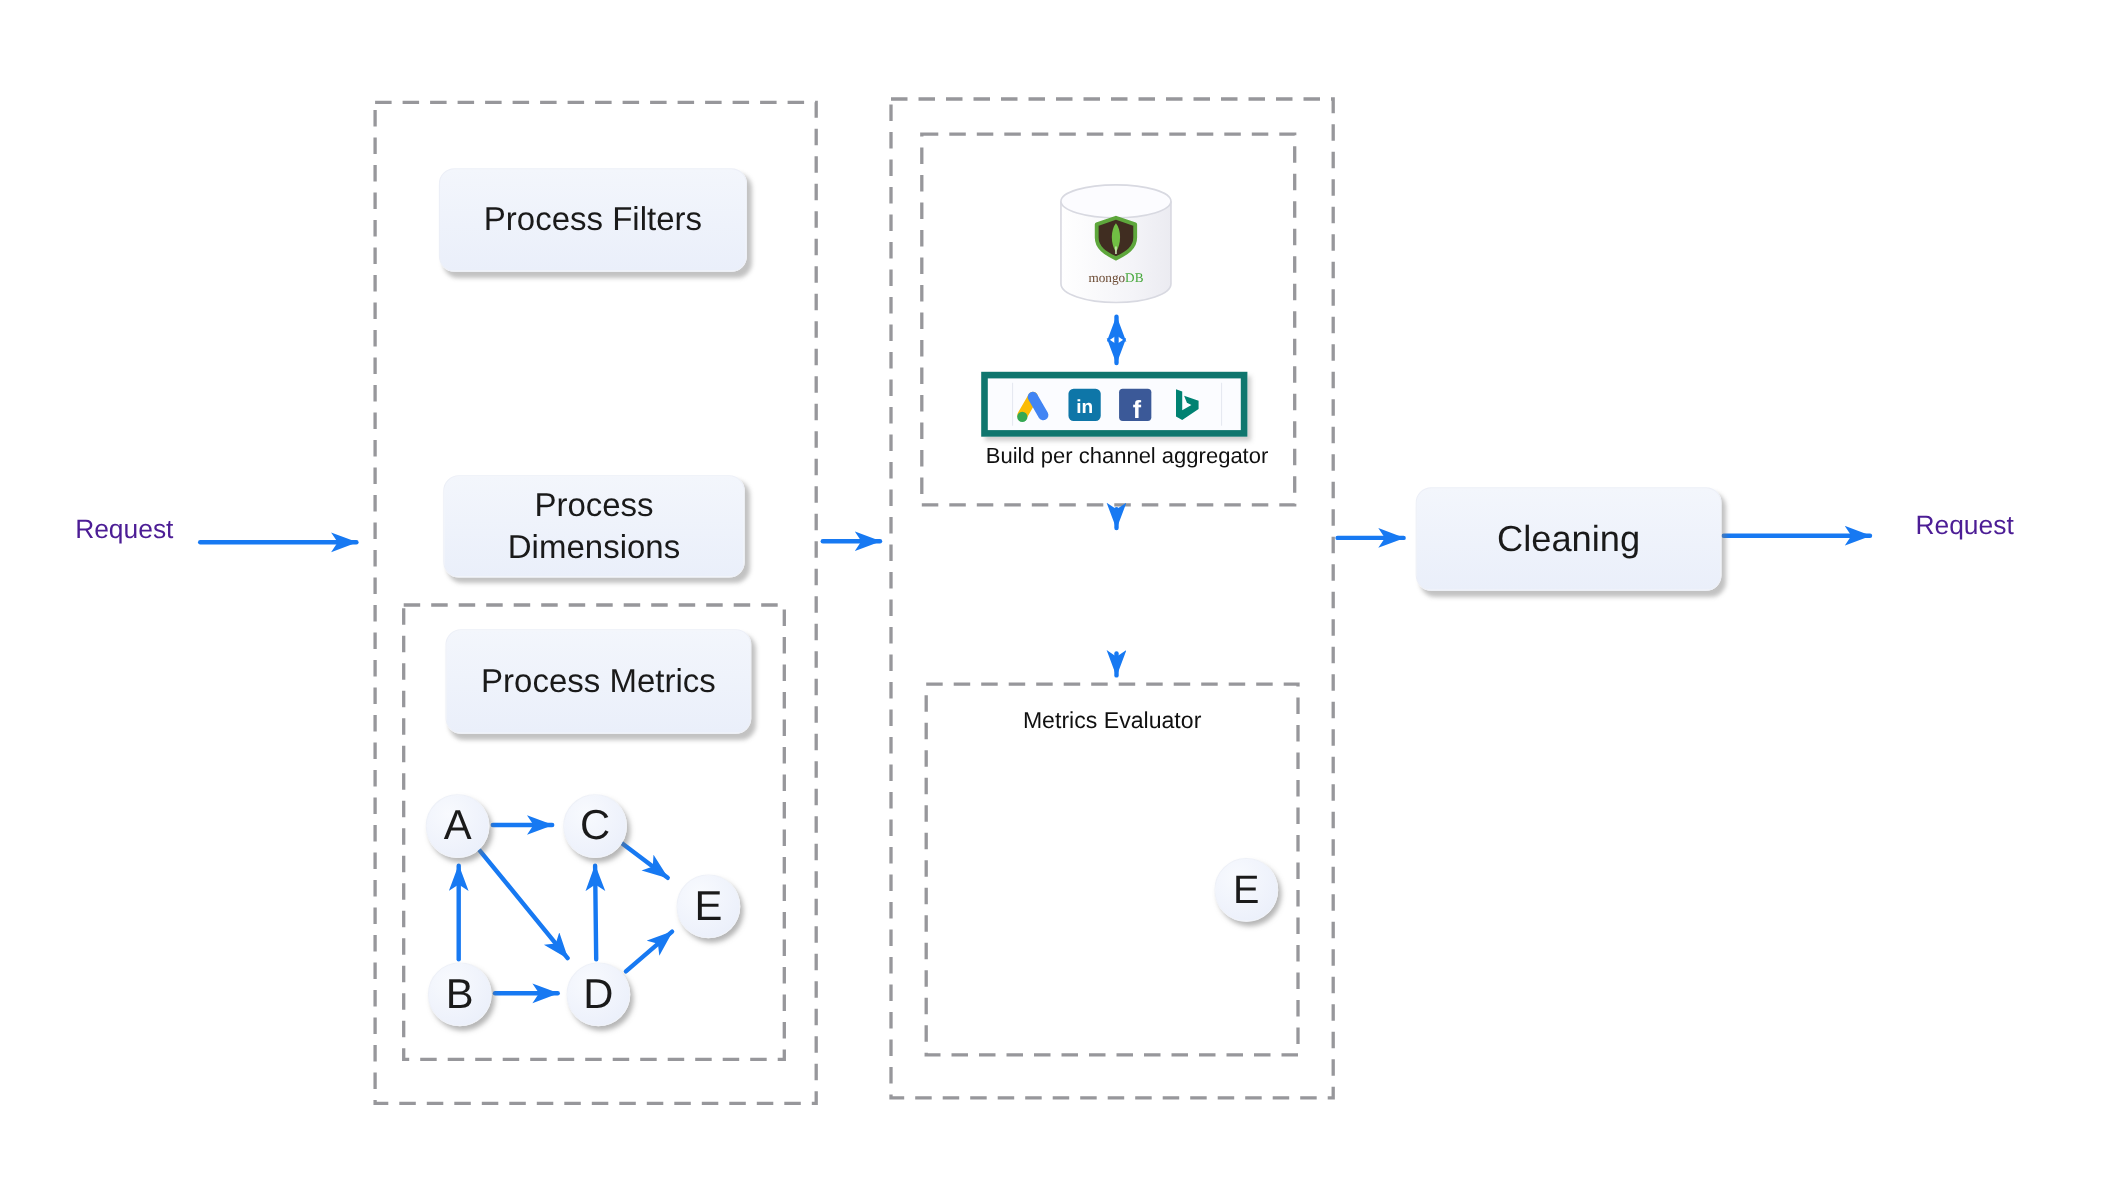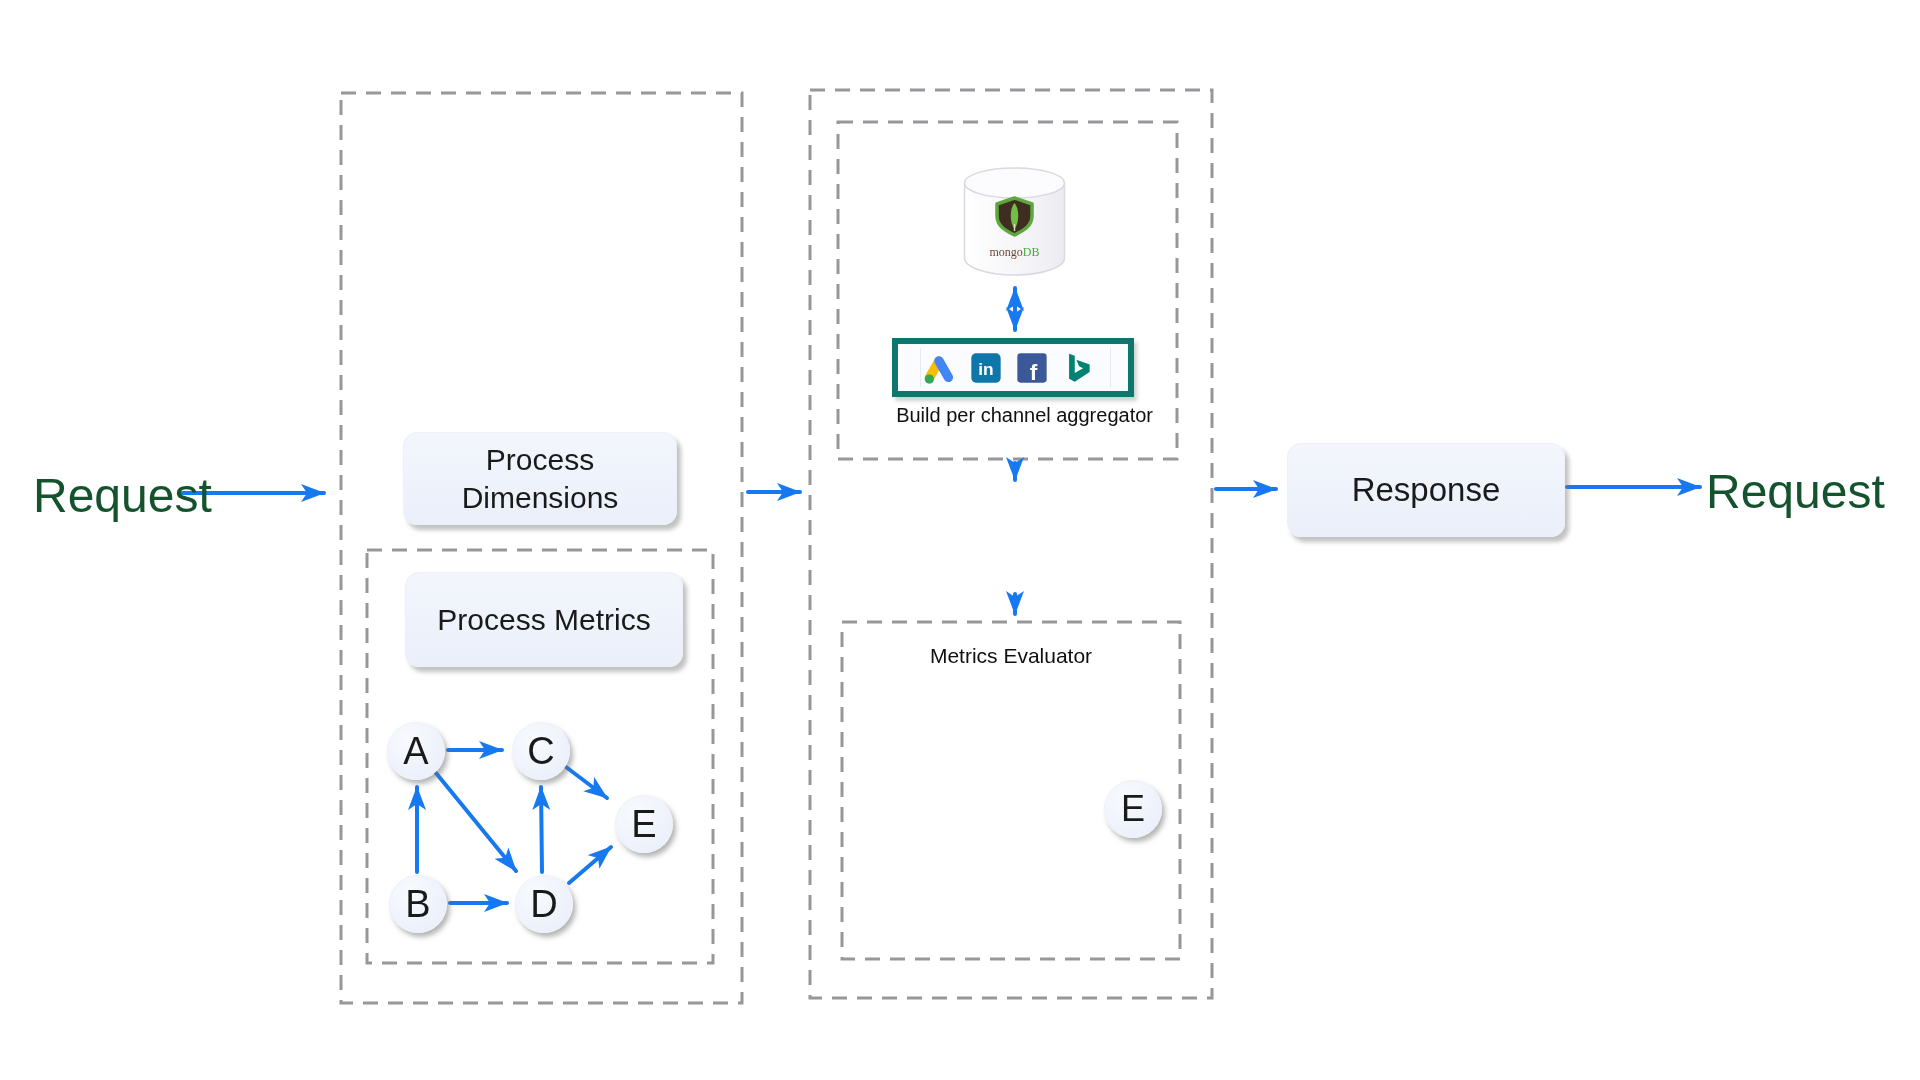--- a/index.html
+++ b/index.html
@@ -3,21 +3,21 @@
 <meta charset="utf-8">
 <style>
   html,body{margin:0;padding:0;background:#fff;}
   .canvas{
     position:relative;width:1920px;height:1080px;background:#ffffff;
     font-family:"Liberation Sans", sans-serif;color:#161616;overflow:hidden;
   }
   .overlay{position:absolute;left:0;top:0;width:1920px;height:1080px;}
   .arrow{stroke:#1779f2;stroke-width:4;fill:none;stroke-linecap:round;}
   .dashed{fill:none;stroke:#97979b;stroke-width:3;stroke-dasharray:15 10;}
-  .label{position:absolute;text-align:left;font-size:48px;color:#14532d;}
+  .label{position:absolute;text-align:center;font-size:24px;color:#4c1d95;}
   .pbox{
     position:absolute;display:flex;align-items:center;justify-content:center;
     background:linear-gradient(180deg,#f3f6fc 0%,#eaeffa 100%);
     border:1px solid #eceff7;border-radius:14px;
     box-shadow:4px 5px 4px rgba(120,120,120,0.45);
     font-size:30px;text-align:center;line-height:1.25;color:#1a1a1a;
   }
   .cleanbox{font-size:33px;}
   .node{
     position:absolute;width:56px;height:56px;border-radius:50%;
@@ -77,20 +77,23 @@
     <line class="arrow" x1="436" y1="773" x2="516" y2="871" marker-end="url(#ah)"></line>
     <line class="arrow" x1="450" y1="903" x2="507" y2="903" marker-end="url(#ah)"></line>
     <line class="arrow" x1="542" y1="872" x2="541" y2="787" marker-end="url(#ah)"></line>
     <line class="arrow" x1="566" y1="767" x2="607" y2="798" marker-end="url(#ah)"></line>
     <line class="arrow" x1="569" y1="883" x2="611" y2="847" marker-end="url(#ah)"></line>
   </svg>
 
   <div class="label" style="left:33px;top:468px;width:160px;">Request</div>
   <div class="label" style="left:1706px;top:464px;width:160px;">Request</div>
 
+  <div class="pbox" style="left:399px;top:153px;width:278px;height:92px;">
+    <span>Process Filters</span>
+  </div>
   <div class="pbox" style="left:405px;top:572px;width:276px;height:93px;">
     <span>Process Metrics</span>
   </div>
   <div class="pbox" style="left:403px;top:432px;width:274px;height:93px;padding:0 40px;box-sizing:border-box;">
     <span>Process Dimensions</span>
   </div>
 
   <div class="node" style="left:387px;top:722px;">
     <span>A</span>
   </div>
@@ -150,16 +153,16 @@
 
   <div class="caption" style="left:873px;top:404px;width:280px;">Build per channel aggregator</div>
 
 
   <div class="evtitle" style="left:841px;top:644px;width:340px;">Metrics Evaluator</div>
   <div class="node" style="left:1104px;top:780px;font-size:36px;">
     <span>E</span>
   </div>
 
   <div class="pbox cleanbox" style="left:1287px;top:443px;width:276px;height:92px;">
-    <span>Response</span>
+    <span>Cleaning</span>
   </div>
 
 </div>
 
 </body></html>

